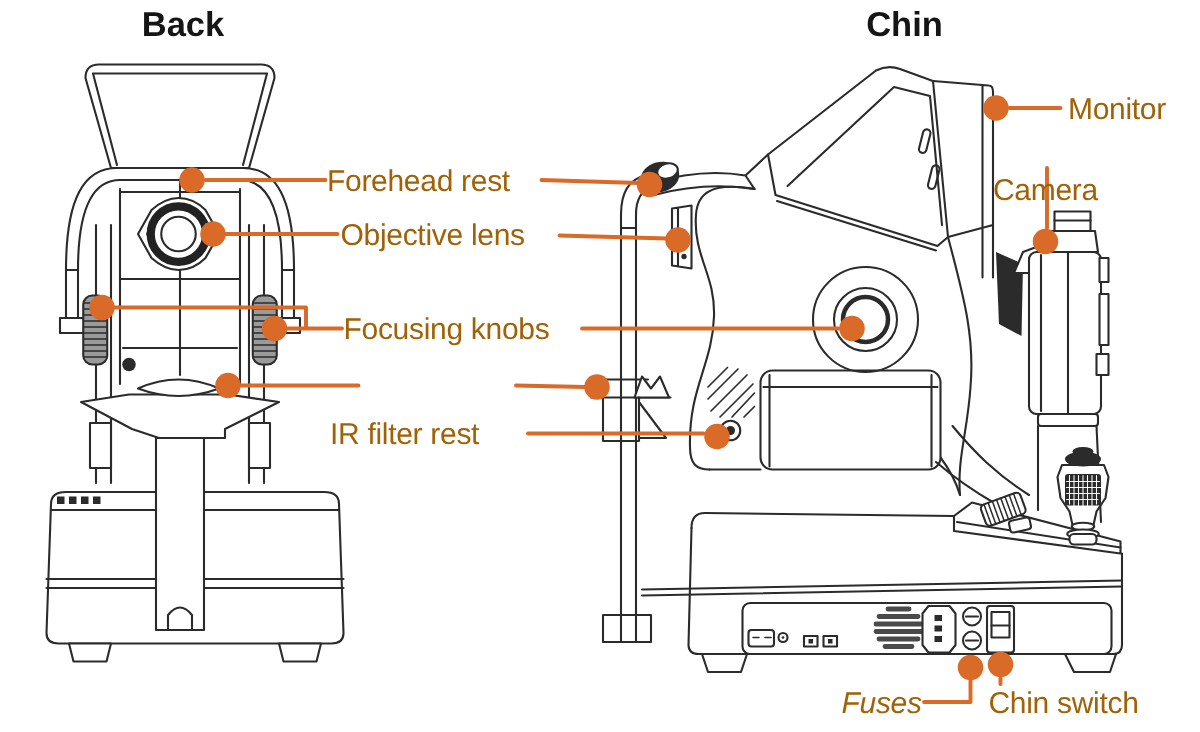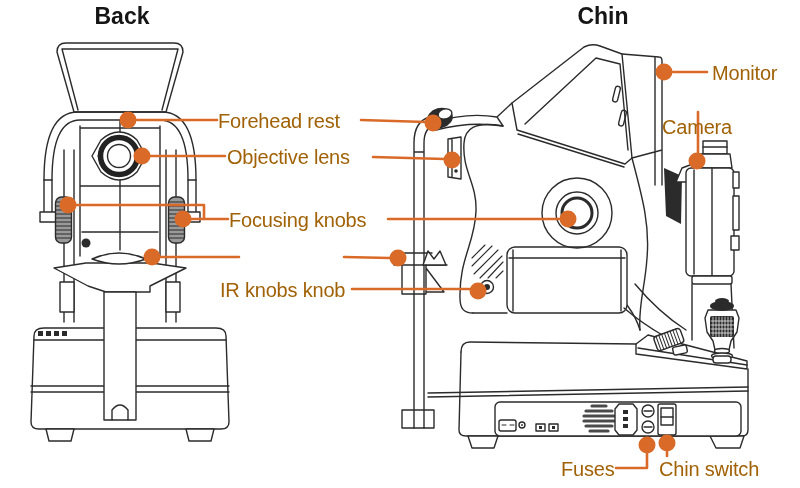--- a/index.html
+++ b/index.html
@@ -18,21 +18,21 @@
     position:absolute;font-size:20px;color:#a16207;white-space:nowrap;line-height:1;
     letter-spacing:-0.2px;
   }
   .lbl-forehead{left:218px;top:111px;}
   .lbl-objective{left:227px;top:147px;}
   .lbl-focusing{left:229px;top:210px;}
   .lbl-chinrest{left:243px;top:248px;}
   .lbl-irfilter{left:220px;top:280px;}
   .lbl-monitor{left:712px;top:63px;}
   .lbl-camera{left:662px;top:94px;margin-top:23px;}
-  .lbl-fuses{left:561px;top:459px;}
+  .lbl-fuses{left:561px;top:459px;font-style:italic;}
   .lbl-power{left:659px;top:459px;}
 </style>
 </head>
 <body>
 
 <div class="stage">
 
 <svg width="800" height="488" viewBox="0 0 800 488" fill="none" stroke="#2b2b2b" stroke-width="1.4" stroke-linecap="round" stroke-linejoin="round">
 
   <g>
@@ -255,18 +255,18 @@
     <circle cx="667" cy="443" r="8.5"></circle>
   </g>
 </svg>
 
   <div class="view-title back">Back</div>
   <div class="view-title side">Chin</div>
 
   <div class="callout lbl-forehead">Forehead rest</div>
   <div class="callout lbl-objective">Objective lens</div>
   <div class="callout lbl-focusing">Focusing knobs</div>
-  <div class="callout lbl-irfilter">IR knobs knob</div>
+  <div class="callout lbl-irfilter">IR filter rest</div>
   <div class="callout lbl-monitor">Monitor</div>
   <div class="callout lbl-camera">Camera</div>
   <div class="callout lbl-fuses">Fuses</div>
   <div class="callout lbl-power">Chin switch</div>
 </div>
 
 </body></html>

